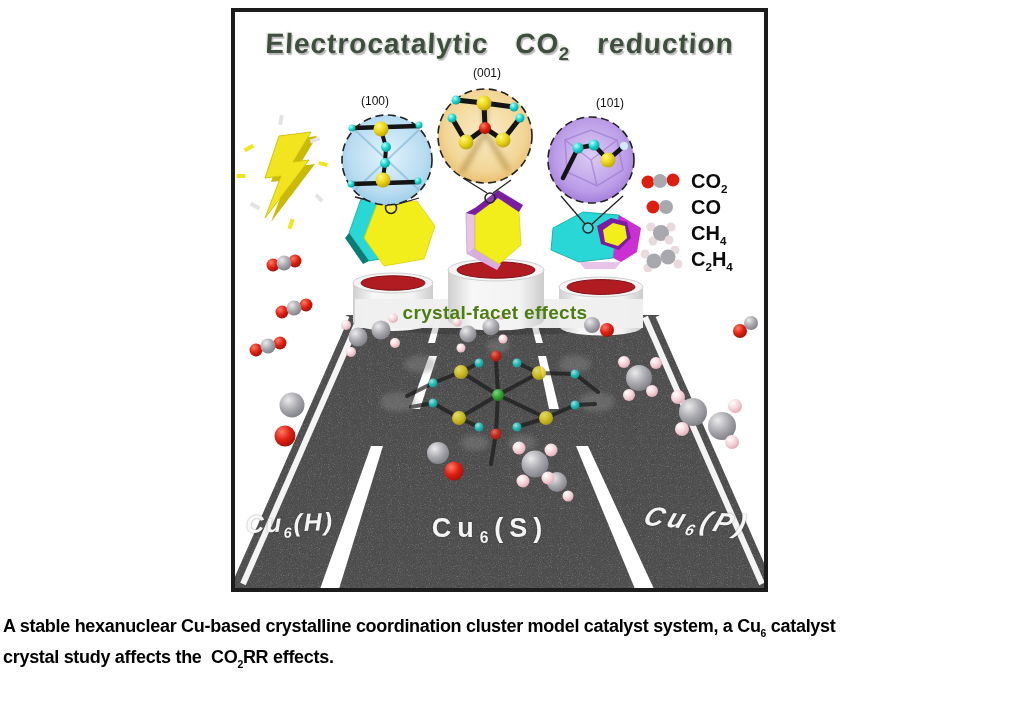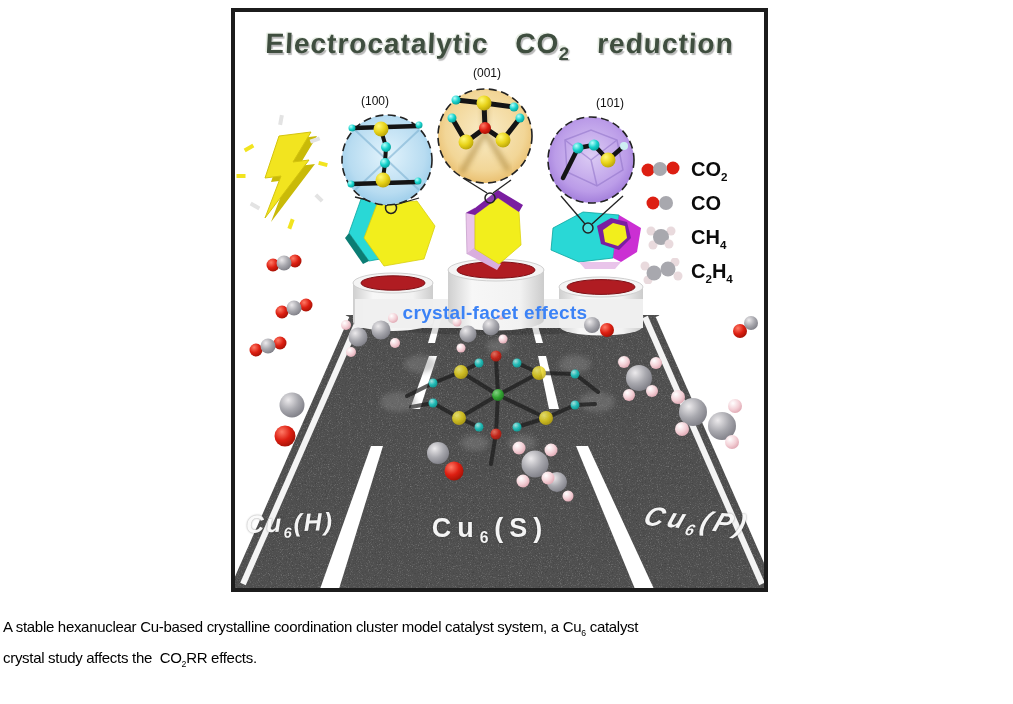--- a/index.html
+++ b/index.html
@@ -17,41 +17,41 @@
     left:0;right:0;top:16px;text-align:center;
     font-weight:700;font-size:28px;color:#3f4e3f;
     letter-spacing:1px;word-spacing:18px;transform:skewX(-3deg);
     text-shadow:-1.5px -1.5px 0 rgba(230,236,226,.9), 1.5px 1.5px 1px rgba(0,0,0,.28);
   }
   .fig-title sub{font-size:65%;}
   .facet-label{
     transform:translate(-50%,-50%);
     font-weight:400;font-size:12px;color:#101010;white-space:nowrap;
   }
-  .legend{left:404px;top:144px;display:grid;row-gap:8px;}
+  .legend{left:404px;top:156px;display:grid;row-gap:0;}
   .legend-row{display:flex;align-items:center;gap:6px;height:26px;}
   .legend-label{font-weight:700;font-size:20px;color:#0b0b0b;line-height:1;}
   .legend-label sub,.road-label sub,.caption-line sub{font-size:58%;line-height:0;}
   .podium-label{
     transform:translate(-50%,-50%);
-    font-weight:700;font-size:19px;color:#3b82f6;letter-spacing:.3px;white-space:nowrap;
+    font-weight:700;font-size:19px;color:#4d7c0f;letter-spacing:.3px;white-space:nowrap;
   }
   .road-label{
     color:rgba(255,255,255,.95);font-weight:700;white-space:nowrap;
     text-shadow:0 0 2px rgba(0,0,0,.45);
   }
   .road-label.lane-h{font-size:25px;font-style:italic;letter-spacing:2px;
     transform:translate(-50%,-50%) rotate(-2deg);}
   .road-label.lane-s{font-size:27px;letter-spacing:6px;
     transform:translate(-50%,-50%);}
   .road-label.lane-p{font-size:27px;font-style:italic;letter-spacing:4px;
     transform:translate(-50%,-50%) rotate(5deg) skewX(-14deg);}
   .caption{
     position:absolute;left:3px;top:611px;width:1006px;color:#000;
-    font-weight:400;font-size:15px;line-height:31px;letter-spacing:-0.3px;
+    font-weight:700;font-size:18px;line-height:31px;letter-spacing:-0.3px;
   }
   .caption-line{white-space:pre-wrap;}
 </style>
 </head>
 <body>
 
 <div class="frame">
 
   <svg class="art" viewBox="0 0 529 576">
     <defs>

